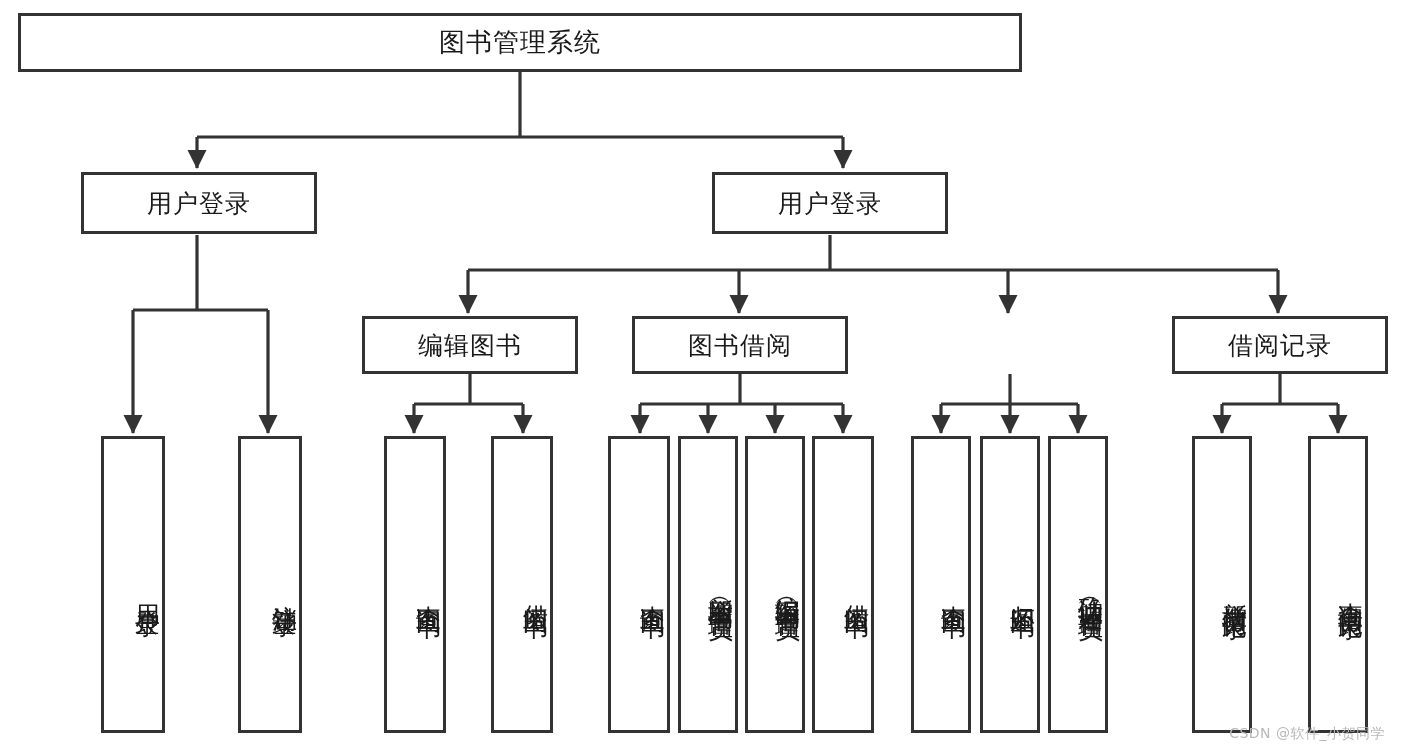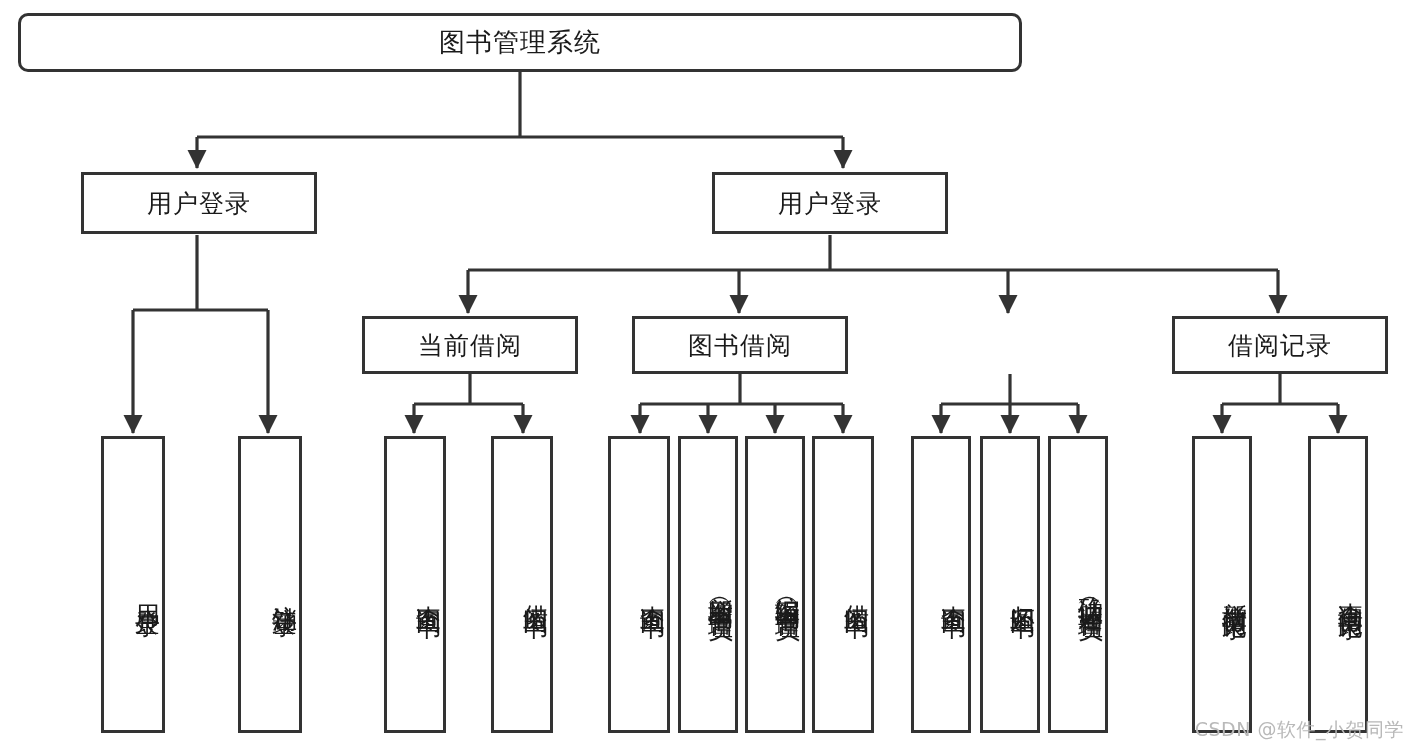--- a/index.html
+++ b/index.html
@@ -53,23 +53,23 @@
     justify-content: center;
   }
   .node.vert .vtext {
     writing-mode: vertical-rl;
     text-orientation: upright;
     white-space: normal;
     text-align: left;
   }
   .watermark {
     position: absolute;
-    right: 1px;
+    right: 20px;
     bottom: 4px;
-    font-size: 19px;
+    font-size: 14px;
     color: #b9b9b9;
     z-index: 5;
     white-space: nowrap;
     letter-spacing: 0.5px;
   }
 </style>
 </head>
 <body>
 
 <div id="canvas">
@@ -117,34 +117,34 @@
       <path d="M 1010 404 L 1010 433" marker-end="url(#arrow)"></path>
       <path d="M 1078 404 L 1078 433" marker-end="url(#arrow)"></path>
 
       <path d="M 1280 374 L 1280 404"></path>
       <path d="M 1222 404 L 1338 404"></path>
       <path d="M 1222 404 L 1222 433" marker-end="url(#arrow)"></path>
       <path d="M 1338 404 L 1338 433" marker-end="url(#arrow)"></path>
     </g>
   </svg>
 
-  <div class="node horiz root" style="left:18px; top:13px; width:1004px; height:59px;border-radius:10px;">
+  <div class="node horiz root" style="left:18px; top:13px; width:1004px; height:59px;">
     <span>图书管理系统</span>
   </div>
 
   <div class="node horiz" style="left:81px; top:172px; width:236px; height:62px;">
     <span>用户登录</span>
   </div>
 
   <div class="node horiz" style="left:712px; top:172px; width:236px; height:62px;">
     <span>用户登录</span>
   </div>
 
   <div class="node horiz" style="left:362px; top:316px; width:216px; height:58px;">
-    <span>当前借阅</span>
+    <span>编辑图书</span>
   </div>
 
   <div class="node horiz" style="left:632px; top:316px; width:216px; height:58px;">
     <span>图书借阅</span>
   </div>
 
 
   <div class="node horiz" style="left:1172px; top:316px; width:216px; height:58px;text-align:center;">
     <span>借阅记录</span>
   </div>

